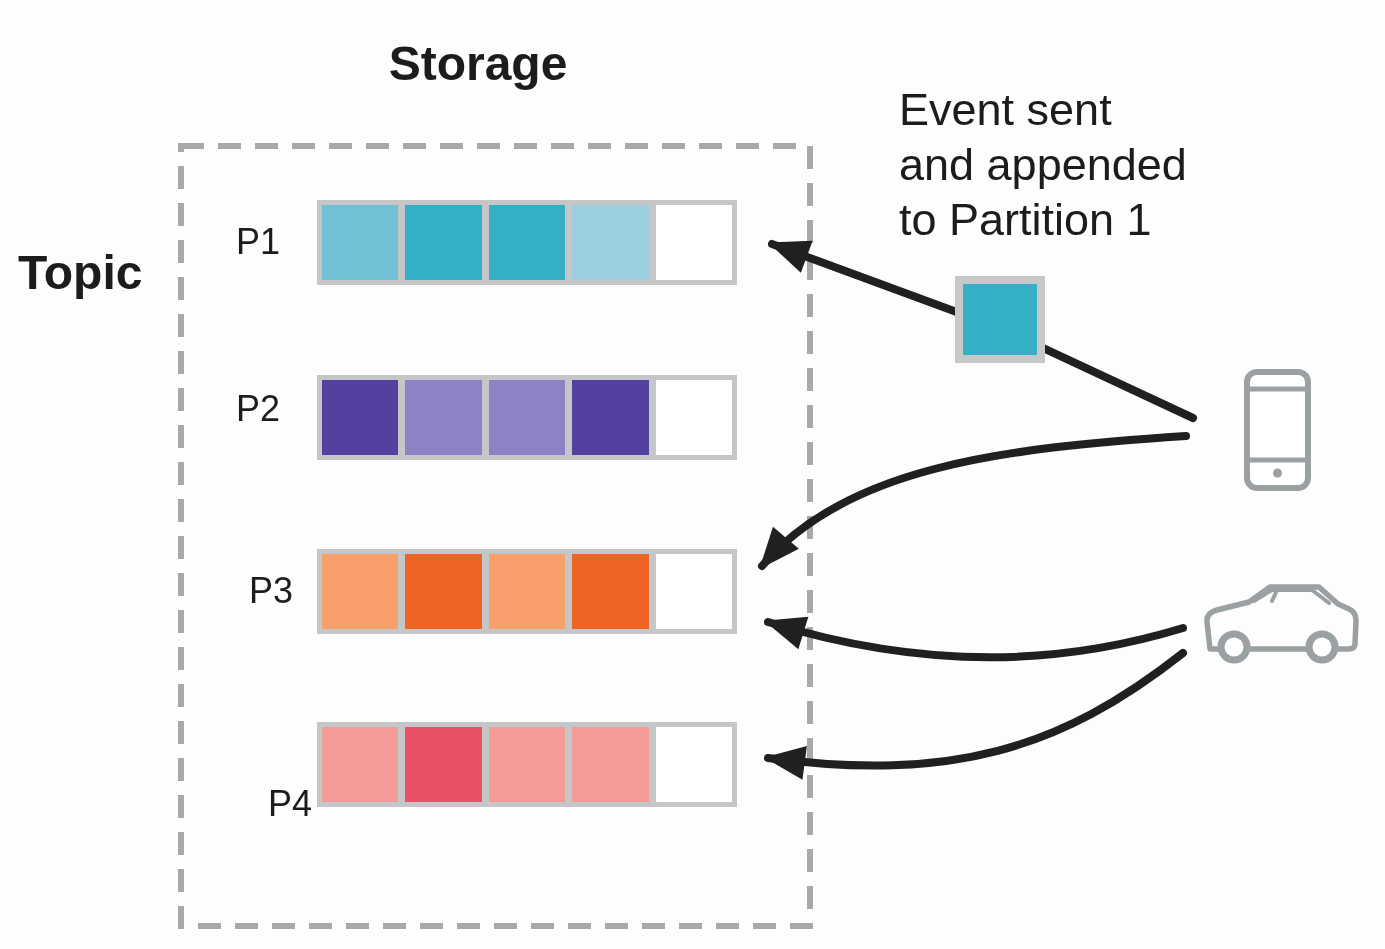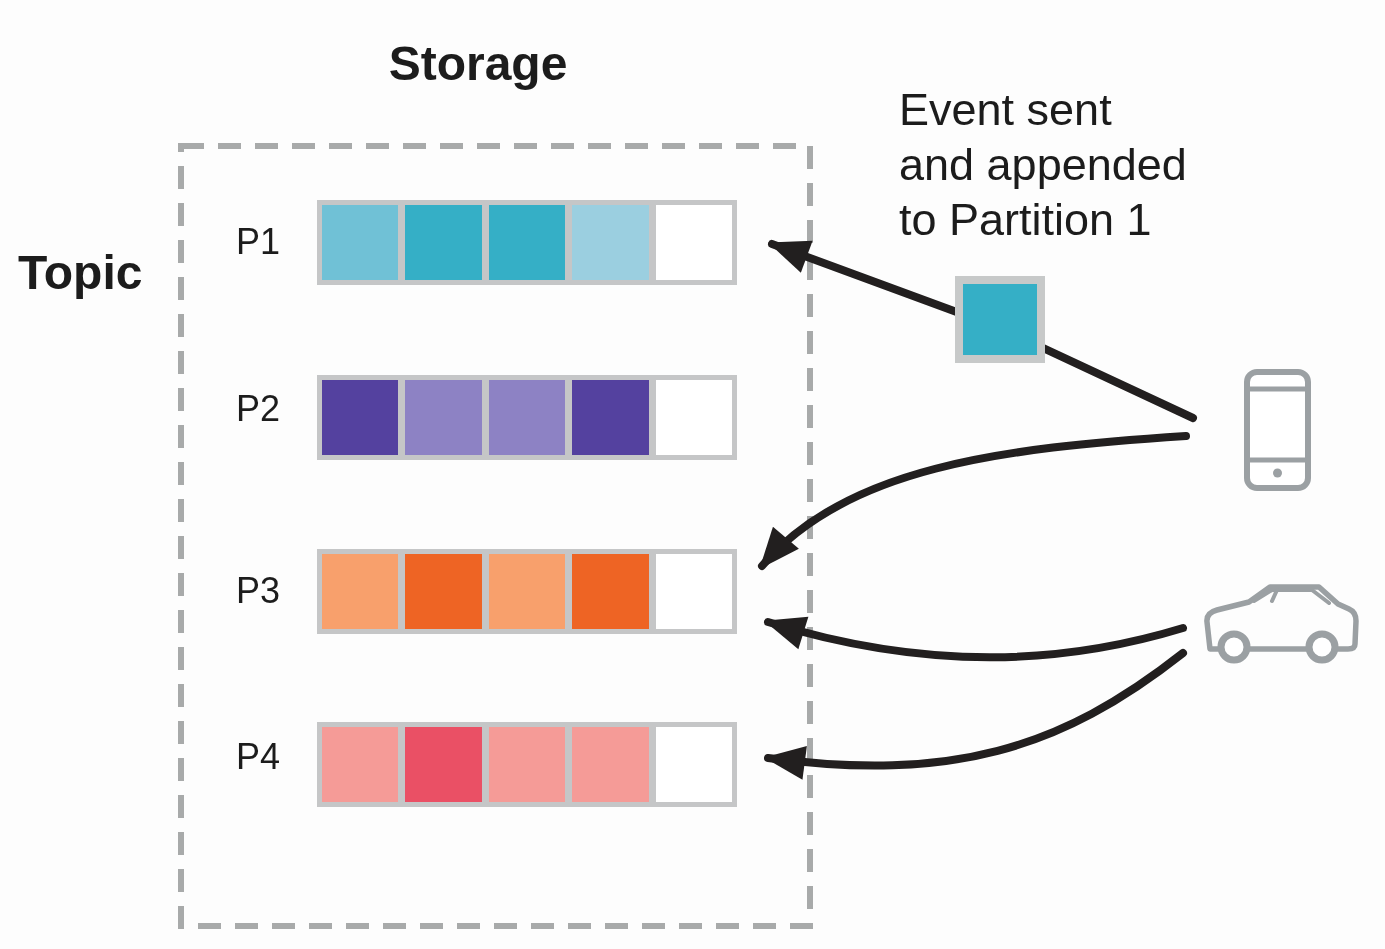--- a/index.html
+++ b/index.html
@@ -104,32 +104,32 @@
       <div class="prow" style="top: 375px;">
           <div class="cell" style="background: rgb(84, 65, 159);"></div>
           <div class="cell" style="background: rgb(141, 130, 196);"></div>
           <div class="cell" style="background: rgb(141, 130, 196);"></div>
           <div class="cell" style="background: rgb(84, 65, 159);"></div>
           <div class="cell" style="background: rgb(255, 255, 255);"></div>
         </div>
     </div>
 
     <div>
-      <span class="plabel" style="top: 566px;">P3</span>
+      <span class="plabel" style="top: 566px; text-align: center;">P3</span>
       <div class="prow" style="top: 549px;">
           <div class="cell" style="background: rgb(248, 160, 108);"></div>
           <div class="cell" style="background: rgb(238, 100, 36);"></div>
           <div class="cell" style="background: rgb(248, 160, 108);"></div>
           <div class="cell" style="background: rgb(238, 100, 36);"></div>
           <div class="cell" style="background: rgb(255, 255, 255);"></div>
         </div>
     </div>
 
     <div>
-      <span class="plabel" style="top: 732px;">P4</span>
+      <span class="plabel" style="top: 779px; margin-left: 32px;">P4</span>
       <div class="prow" style="top: 722px;">
           <div class="cell" style="background: rgb(245, 155, 151);"></div>
           <div class="cell" style="background: rgb(234, 80, 101);"></div>
           <div class="cell" style="background: rgb(245, 155, 151);"></div>
           <div class="cell" style="background: rgb(245, 155, 151);"></div>
           <div class="cell" style="background: rgb(255, 255, 255);"></div>
         </div>
     </div>
   </div>
 

